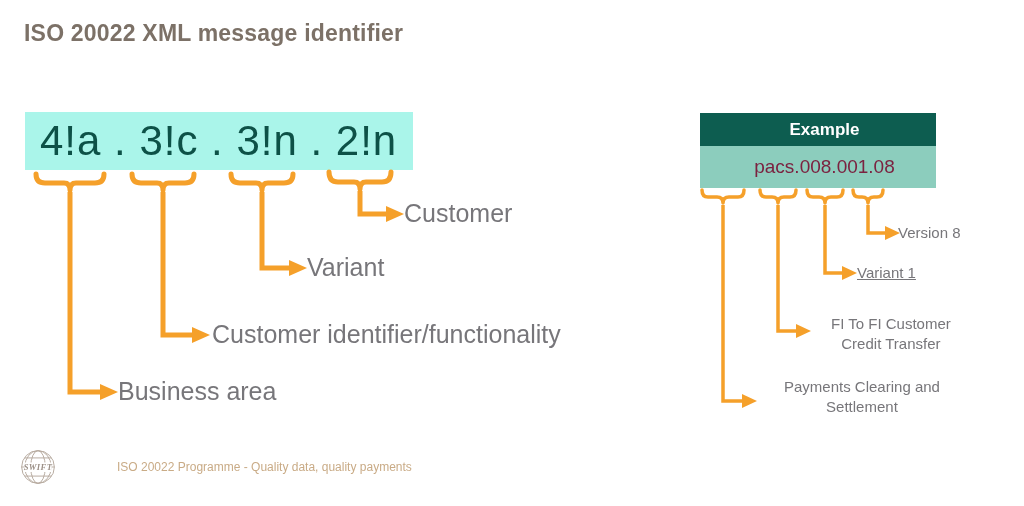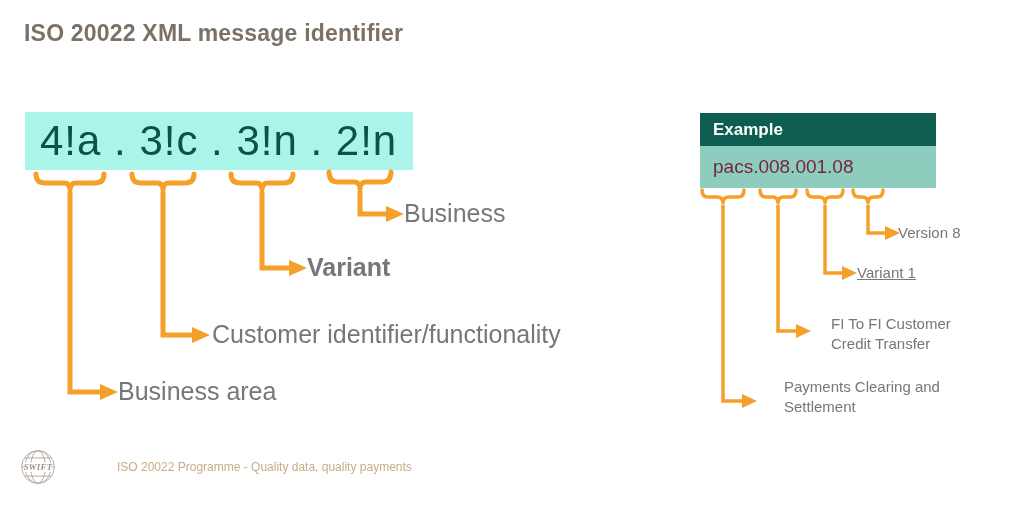--- a/index.html
+++ b/index.html
@@ -10,20 +10,21 @@
   }
   body {
     font-family: "Liberation Sans", sans-serif;
   }
   #slide {
     position: relative;
     width: 1024px;
     height: 506px;
     background: #ffffff;
     overflow: hidden;
+    text-align: center;
   }
 
   
   #slide-title {
     position: absolute;
     left: 24px;
     top: 20px;
     font-size: 23px;
     font-weight: bold;
     color: #7c7167;
@@ -156,22 +157,22 @@
     <g fill="#f5a02a" stroke="none">
       <polygon points="100,384 118,392 100,400"></polygon>
       <polygon points="192,327 210,335 192,343"></polygon>
       <polygon points="289,260 307,268 289,276"></polygon>
       <polygon points="386,206 404,214 386,222"></polygon>
     </g>
   </svg>
 
   <div class="callout big" style="left:118px; top:377px;">Business area</div>
   <div class="callout big" style="left:212px; top:320px;">Customer identifier/functionality</div>
-  <div class="callout big" style="left:307px; top:253px;font-weight:bold;">Variant</div>
-  <div class="callout big" style="left:404px; top:199px;">Business</div>
+  <div class="callout big" style="left:307px; top:253px;">Variant</div>
+  <div class="callout big" style="left:404px; top:199px;">Customer</div>
 
   <div id="example-box">
     <div id="example-header">Example</div>
     <div id="example-body">pacs.008.001.08</div>
   </div>
 
   <svg class="overlay" viewBox="0 0 1024 506" xmlns="http://www.w3.org/2000/svg">
     <g fill="none" stroke="#f5a02a" stroke-width="3.5" stroke-linecap="round" stroke-linejoin="round">
 
       <path d="M 702 190 Q 702 197 708 197 L 717 197 Q 723 197 723 203 Q 723 197 729 197 L 738 197 Q 744 197 744 190"></path>

